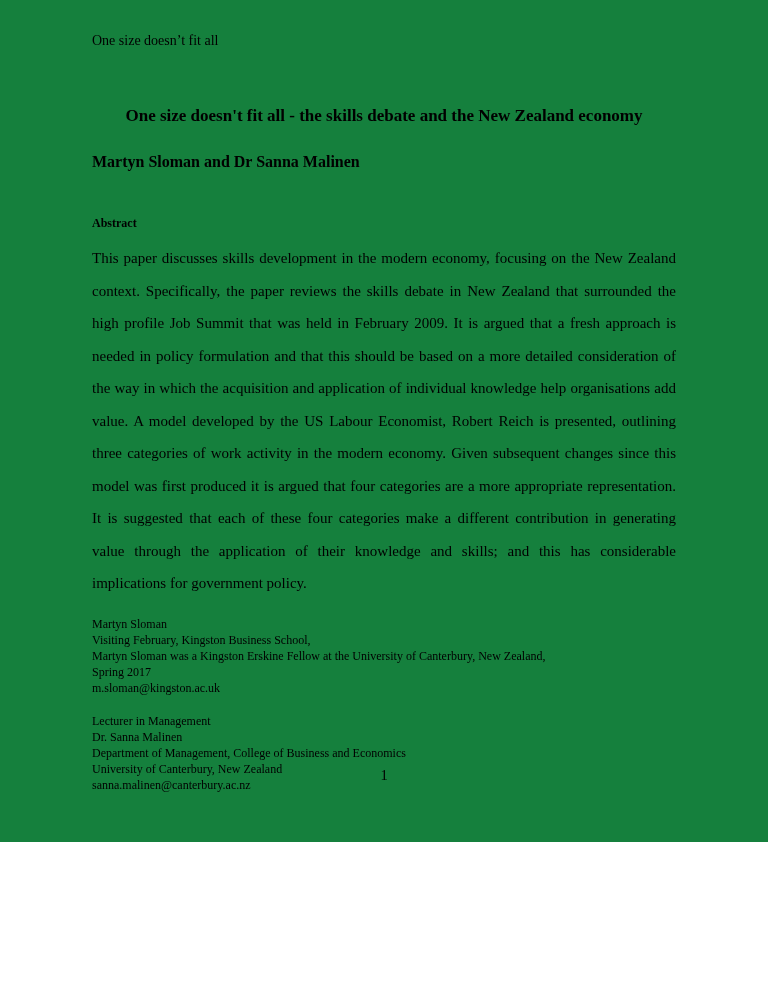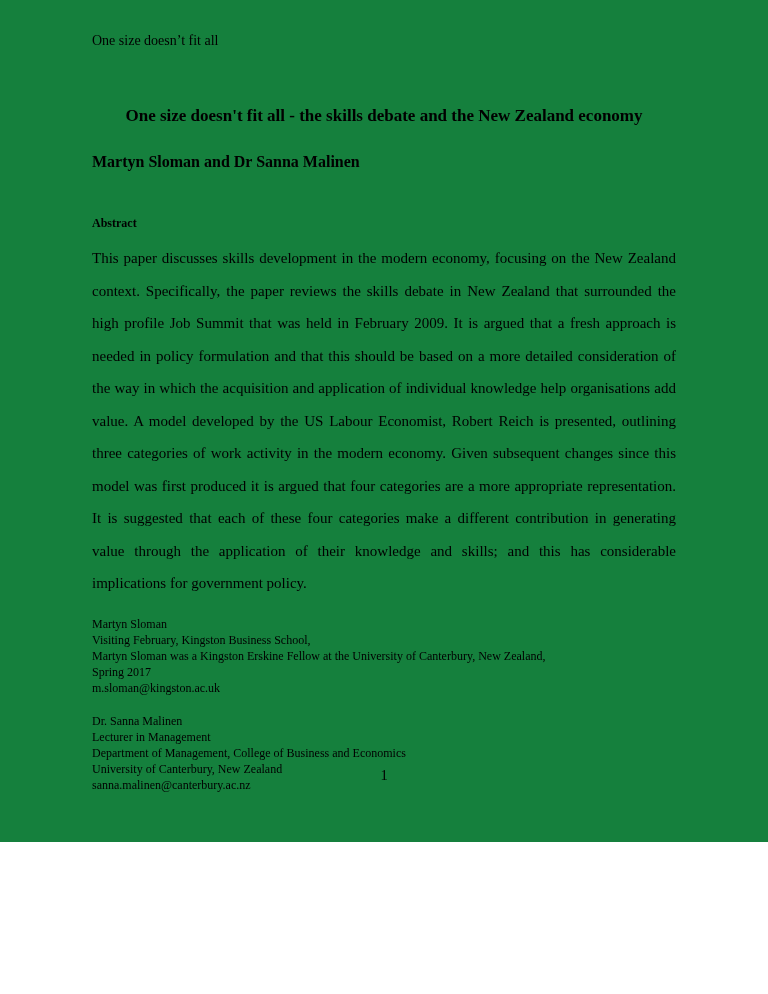--- a/index.html
+++ b/index.html
@@ -94,22 +94,22 @@
 
   <div class="contact-block first">
     <div class="contact-line">Martyn Sloman</div>
     <div class="contact-line">Visiting February, Kingston Business School,</div>
     <div class="contact-line">Martyn Sloman was a Kingston Erskine Fellow at the University of Canterbury, New Zealand,</div>
     <div class="contact-line">Spring 2017</div>
     <div class="contact-line">m.sloman@kingston.ac.uk</div>
   </div>
 
   <div class="contact-block second">
+    <div class="contact-line">Lecturer in Management</div>
     <div class="contact-line">Dr. Sanna Malinen</div>
-    <div class="contact-line">Lecturer in Management</div>
     <div class="contact-line">Department of Management, College of Business and Economics</div>
     <div class="contact-line">University of Canterbury, New Zealand</div>
     <div class="contact-line">sanna.malinen@canterbury.ac.nz</div>
   </div>
 
   <div class="page-number">1</div>
 
 </div>
 
 </body></html>

